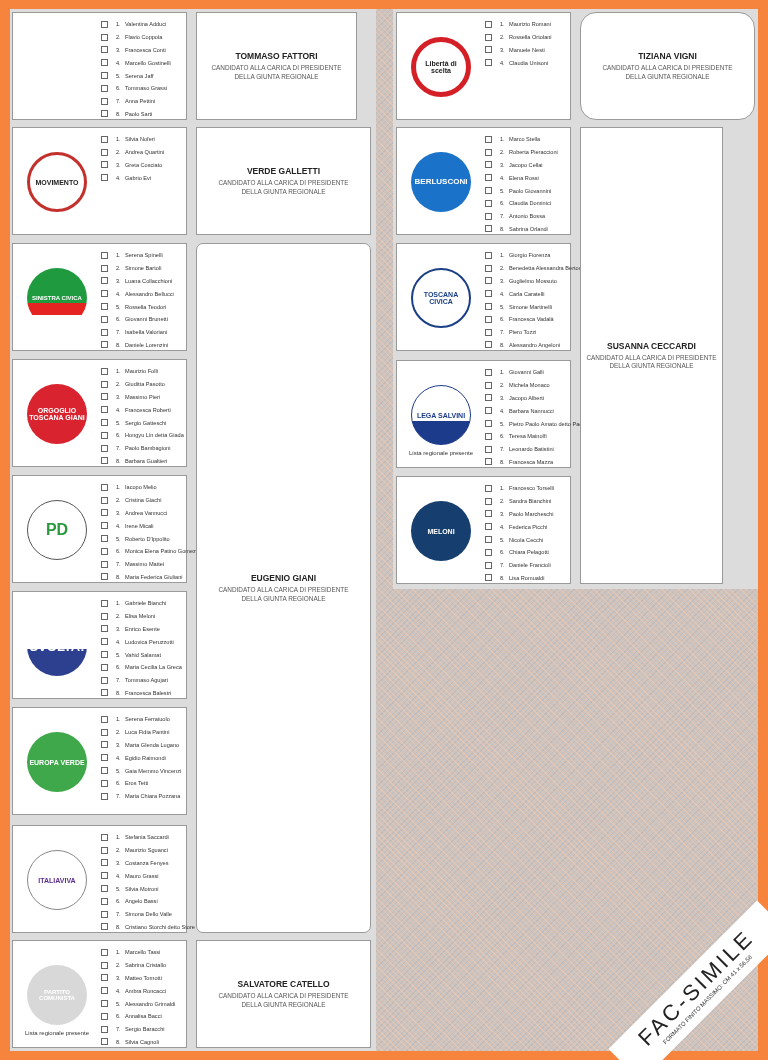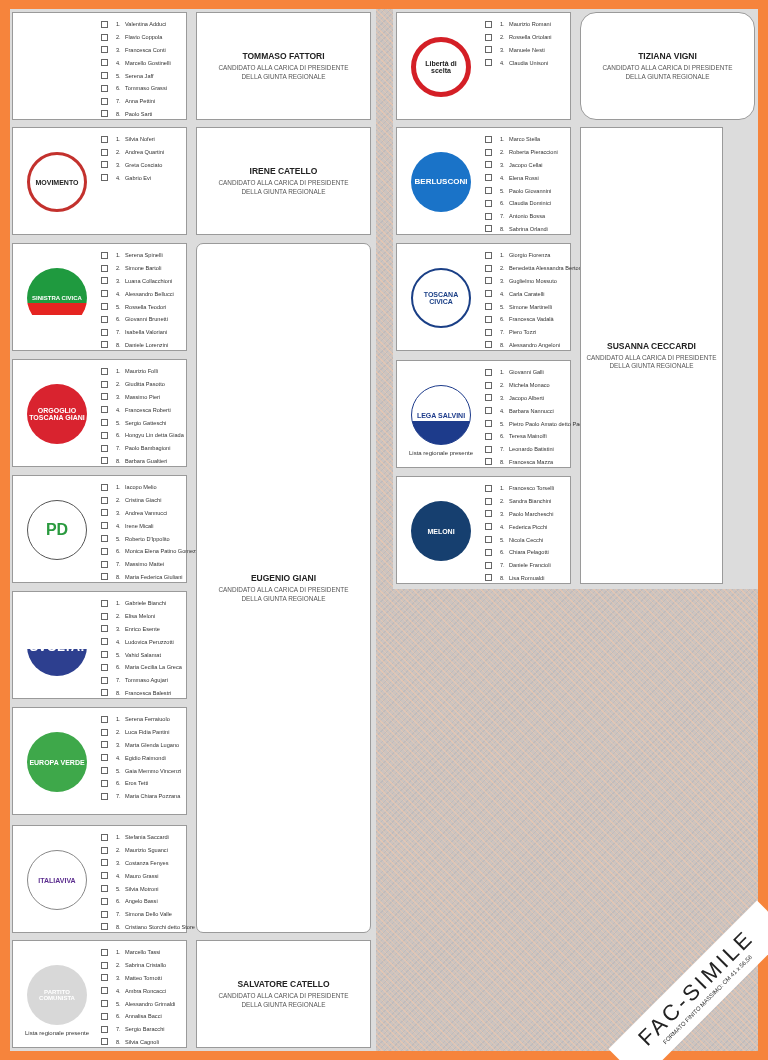--- a/index.html
+++ b/index.html
@@ -673,27 +673,27 @@
           <span class="num">7.</span>
           <span>Daniele Francioli</span>
         </li>
         <li>
           <span class="chk"></span>
           <span class="num">8.</span>
           <span>Lisa Romualdi</span>
         </li>
       </ul>
     </div>
-    <div class="box pres" style="left: 196px; top: 12px; width: 175px; height: 108px;">
+    <div class="box pres" style="left: 196px; top: 12px; width: 161px; height: 108px;">
       <div class="pname">TOMMASO FATTORI</div>
       <div class="prole">CANDIDATO ALLA CARICA DI PRESIDENTE</div>
       <div class="prole">DELLA GIUNTA REGIONALE</div>
     </div>
     <div class="box pres" style="left: 196px; top: 127px; width: 175px; height: 108px;">
-      <div class="pname">IRENE CATELLO</div>
+      <div class="pname">VERDE GALLETTI</div>
       <div class="prole">CANDIDATO ALLA CARICA DI PRESIDENTE</div>
       <div class="prole">DELLA GIUNTA REGIONALE</div>
     </div>
     <div class="box pres" style="left: 196px; top: 243px; width: 175px; height: 690px; border-radius: 7px;">
       <div class="pname">EUGENIO GIANI</div>
       <div class="prole">CANDIDATO ALLA CARICA DI PRESIDENTE</div>
       <div class="prole">DELLA GIUNTA REGIONALE</div>
     </div>
     <div class="box pres" style="left: 196px; top: 940px; width: 175px; height: 108px;">
       <div class="pname">SALVATORE CATELLO</div>

